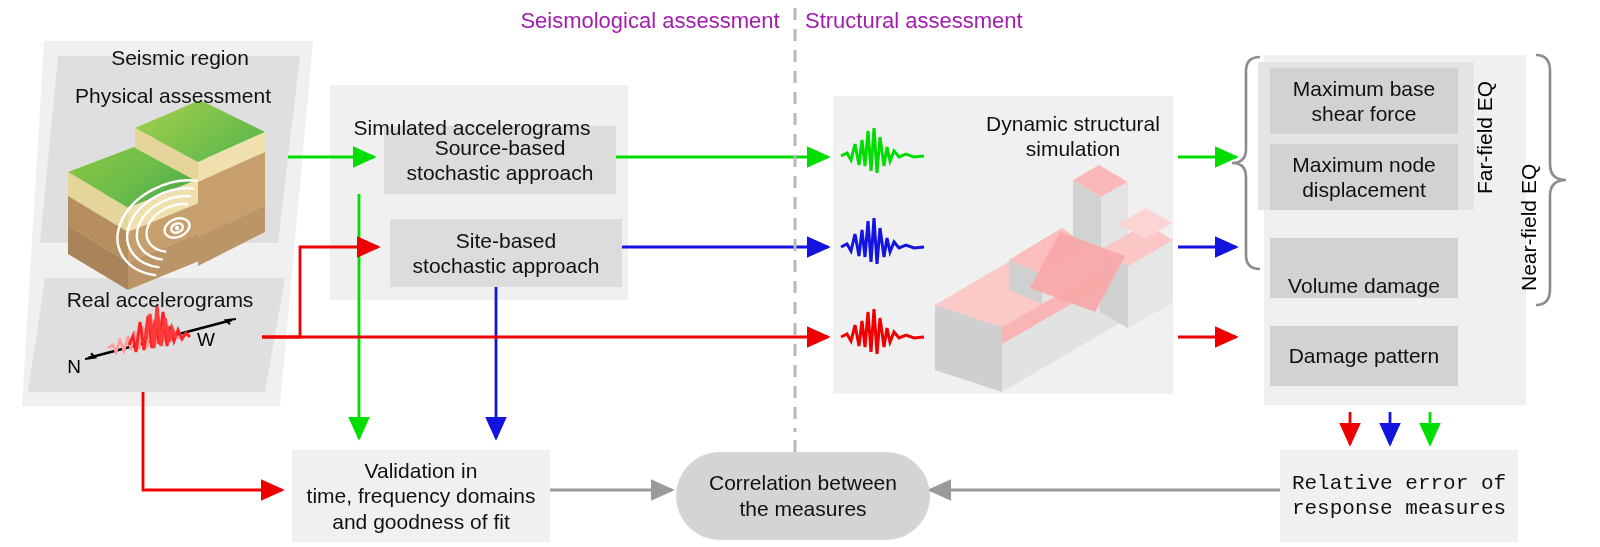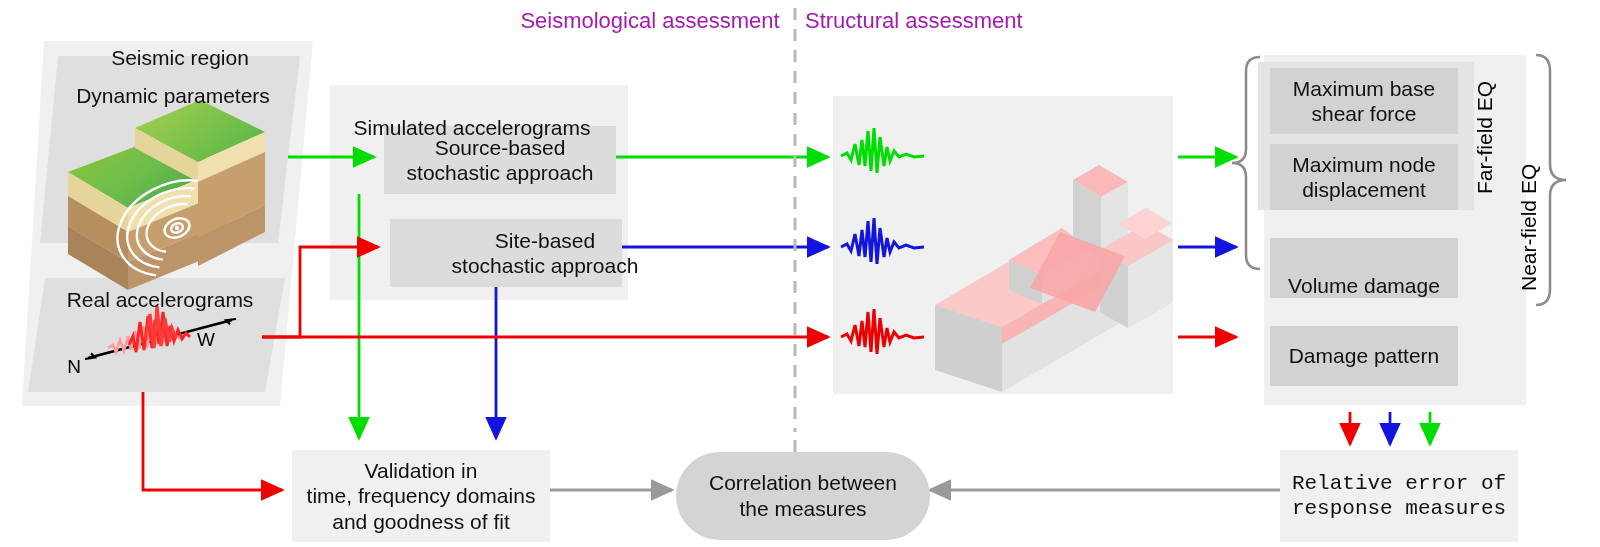--- a/index.html
+++ b/index.html
@@ -209,31 +209,33 @@
     <path d="M795,8 L795,432" stroke="#b8b8b8" stroke-width="3" stroke-dasharray="12 9" fill="none"></path>
     <path d="M795,440 L795,470" stroke="#b8b8b8" stroke-width="3" stroke-dasharray="12 9" fill="none"></path>
 
     <rect x="676" y="452" width="254" height="88" rx="44" ry="44" fill="#d4d4d4"></rect>
   </svg>
 
   <div class="lbl hdr" style="left:510px;top:8px;width:280px;">Seismological assessment</div>
   <div class="lbl hdr" style="left:805px;top:8px;width:280px;text-align:left;">Structural assessment</div>
 
   <div class="lbl cap" style="left:55px;top:46px;width:250px;">Seismic region</div>
-  <div class="lbl cap" style="left:48px;top:84px;width:250px;">Dynamic parameters</div>
+  <div class="lbl cap" style="left:48px;top:84px;width:250px;">Physical assessment</div>
   <div class="lbl cap" style="left:35px;top:288px;width:250px;">Real accelerograms</div>
   <div class="lbl" style="left:62px;top:356px;width:24px;font-size:19px;">N</div>
   <div class="lbl" style="left:192px;top:329px;width:28px;font-size:19px;">W</div>
 
   <div class="lbl cap" style="left:336px;top:88px;width:272px;margin-top:28px;">Simulated accelerograms</div>
   <div class="box" style="left:384px;top:126px;width:232px;height:68px;white-space:pre-line;">Source-based
 stochastic approach</div>
-  <div class="box" style="left:390px;top:219px;width:232px;height:68px;white-space:pre-line;padding-left:39px;">Site-based
+  <div class="box" style="left:390px;top:219px;width:232px;height:68px;white-space:pre-line;">Site-based
 stochastic approach</div>
 
+  <div class="lbl cap" style="left:938px;top:112px;width:270px;white-space:pre-line;">Dynamic structural
+simulation</div>
 
   <div class="box" style="left:1270px;top:68px;width:188px;height:66px;white-space:pre-line;">Maximum base
 shear force</div>
   <div class="box" style="left:1270px;top:144px;width:188px;height:66px;white-space:pre-line;">Maximum node
 displacement</div>
   <div class="box" style="left:1270px;top:238px;width:188px;height:60px;margin-top:18px;">Volume damage</div>
   <div class="box" style="left:1270px;top:326px;width:188px;height:60px;">Damage pattern</div>
 
   <div class="lbl" style="left:1406px;top:125px;width:160px;font-size:21px;">
     <span class="rot" style="display:inline-block;">Far-field EQ</span>

